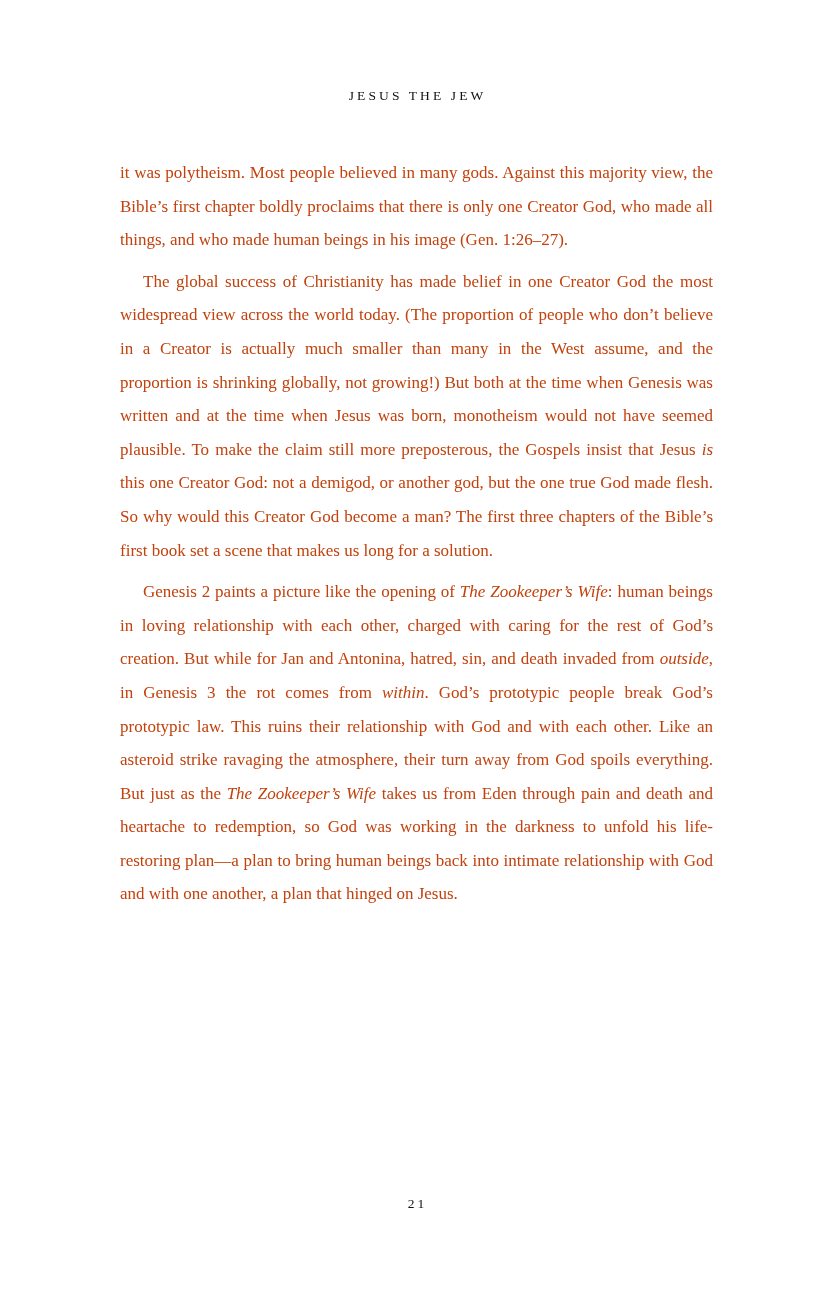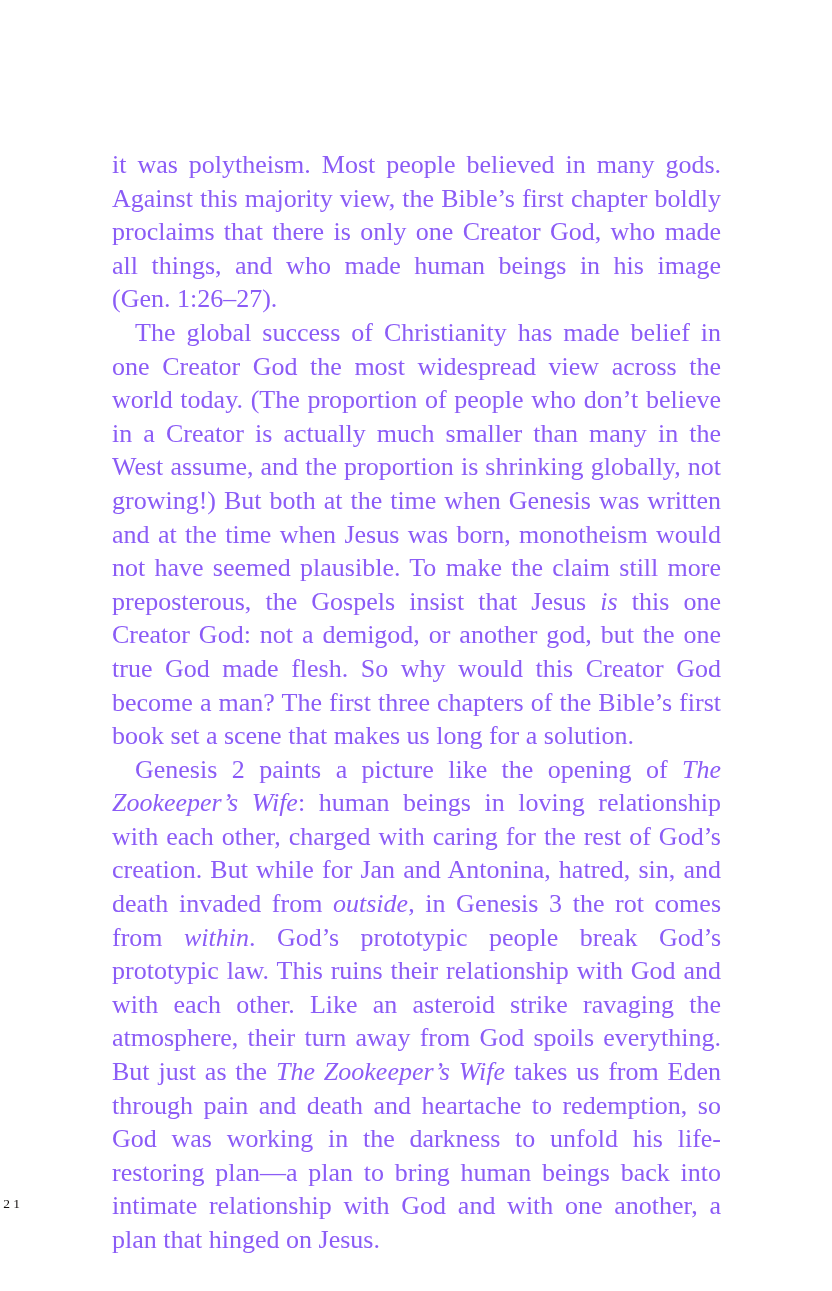--- a/index.html
+++ b/index.html
@@ -36,57 +36,58 @@
 
   
   .textblock {
     position: absolute;
     left: 112px;
     top: 148px;
     width: 609px;
   }
 
   .para {
-    margin: 0;
-    font-size: 26px;
+    margin: 8px;
+    font-size: 17px;
     line-height: 33.6px;
     text-align: justify;
     text-justify: inter-word;
     hyphens: manual;
     -webkit-hyphens: manual;
-    color: #8b5cf6;
+    color: #c2410c;
   }
   .para.indent {
     text-indent: 23px;
   }
   
 
   .para i, .para em {
   }
 
   
   .folio {
     position: absolute;
     top: 1196px;
     left: 0;
     width: 832px;
-    text-align: left;
+    text-align: center;
     font-size: 13.5px;
     letter-spacing: 3.2px;
     text-indent: 3.2px;
     color: #14110f;
     white-space: pre;
     font-family: Liberation Serif, serif;
   }
 </style>
 </head>
 <body>
 
 <div class="page">
 
+  <div class="running-head">Jesus the Jew</div>
 
   <div class="textblock">
     <p class="para">it was polytheism. Most people believed in many gods. Against this majority view, the Bible’s first chapter boldly proclaims that there is only one Creator God, who made all things, and who made human beings in his image (Gen. 1:26–27).</p>
     <p class="para indent">The global success of Christianity has made belief in one Creator God the most widespread view across the world today. (The proportion of people who don’t believe in a Creator is actually much smaller than many in the West assume, and the proportion is shrinking globally, not growing!) But both at the time when Genesis was written and at the time when Jesus was born, monotheism would not have seemed plausible. To make the claim still more preposterous, the Gospels insist that Jesus <i>is</i> this one Creator God: not a demigod, or another god, but the one true God made flesh. So why would this Creator God become a man? The first three chapters of the Bible’s first book set a scene that makes us long for a solution.</p>
     <p class="para indent">Genesis 2 paints a picture like the opening of <i>The Zookeeper’s Wife</i>: human beings in loving relationship with each other, charged with caring for the rest of God’s creation. But while for Jan and Antonina, hatred, sin, and death invaded from <i>outside</i>, in Genesis 3 the rot comes from <i>within</i>. God’s prototypic people break God’s prototypic law. This ruins their relationship with God and with each other. Like an asteroid strike ravaging the atmosphere, their turn away from God spoils everything. But just as the <i>The Zookeeper’s Wife</i> takes us from Eden through pain and death and heartache to redemption, so God was working in the darkness to unfold his life-restoring plan—a plan to bring human beings back into intimate relationship with God and with one another, a plan that hinged on Jesus.</p>
   </div>
 
   <div class="folio">21</div>
 
 </div>

